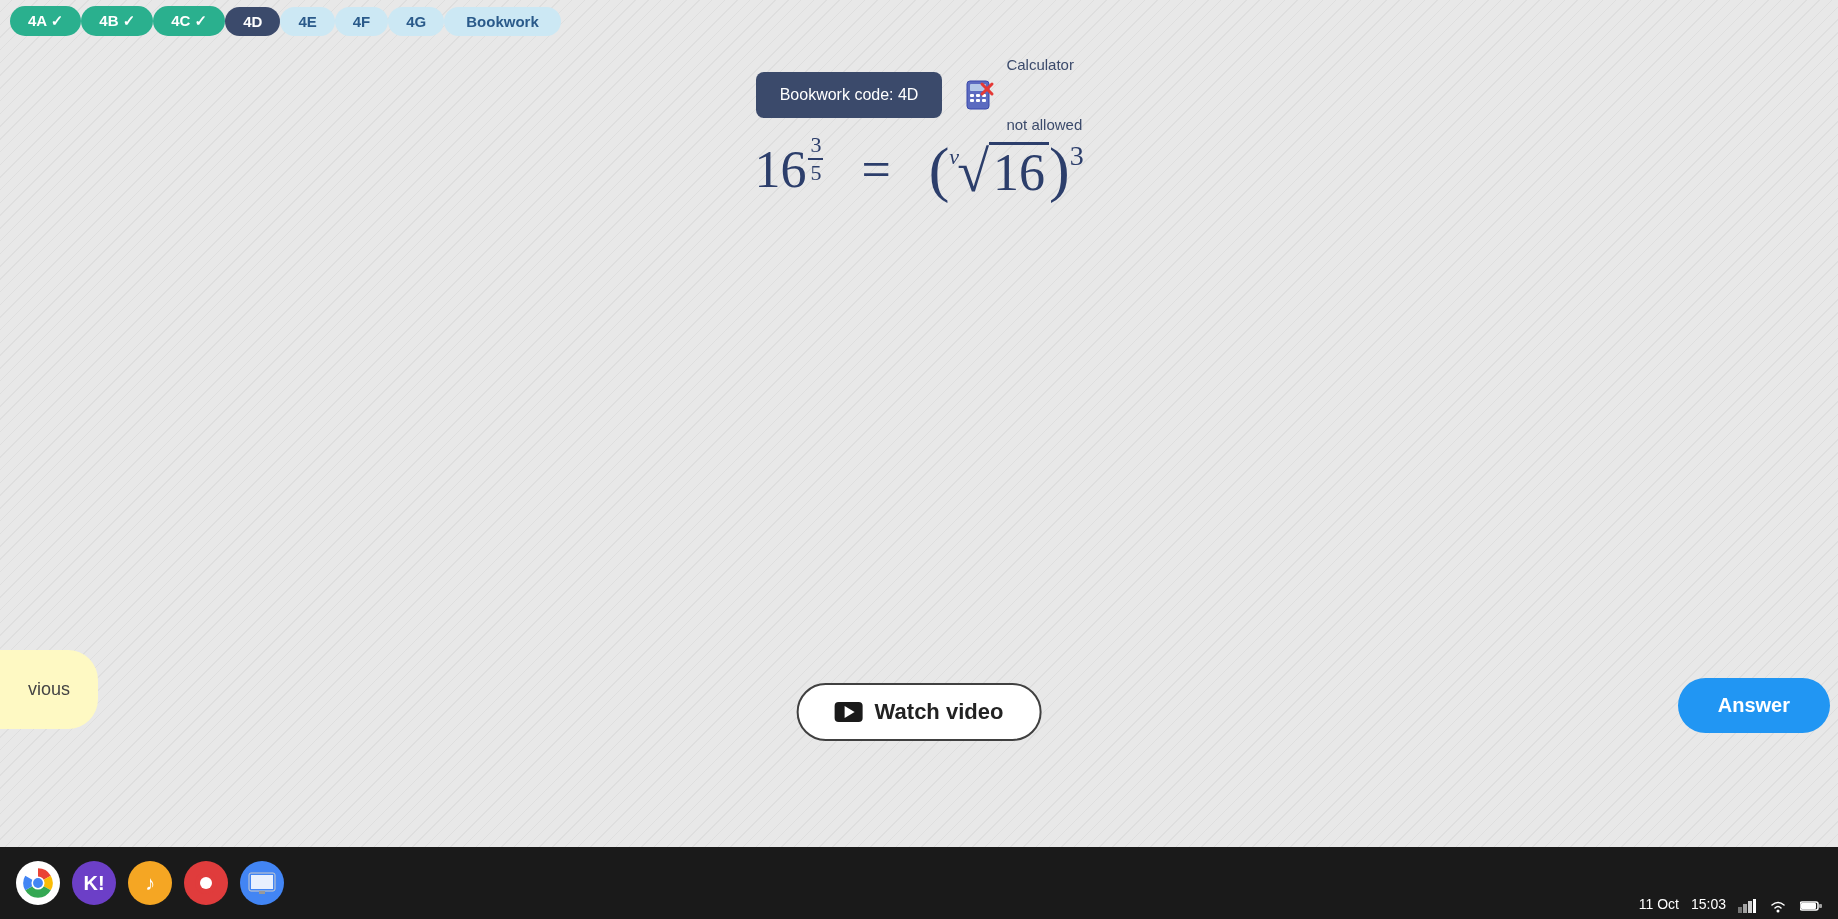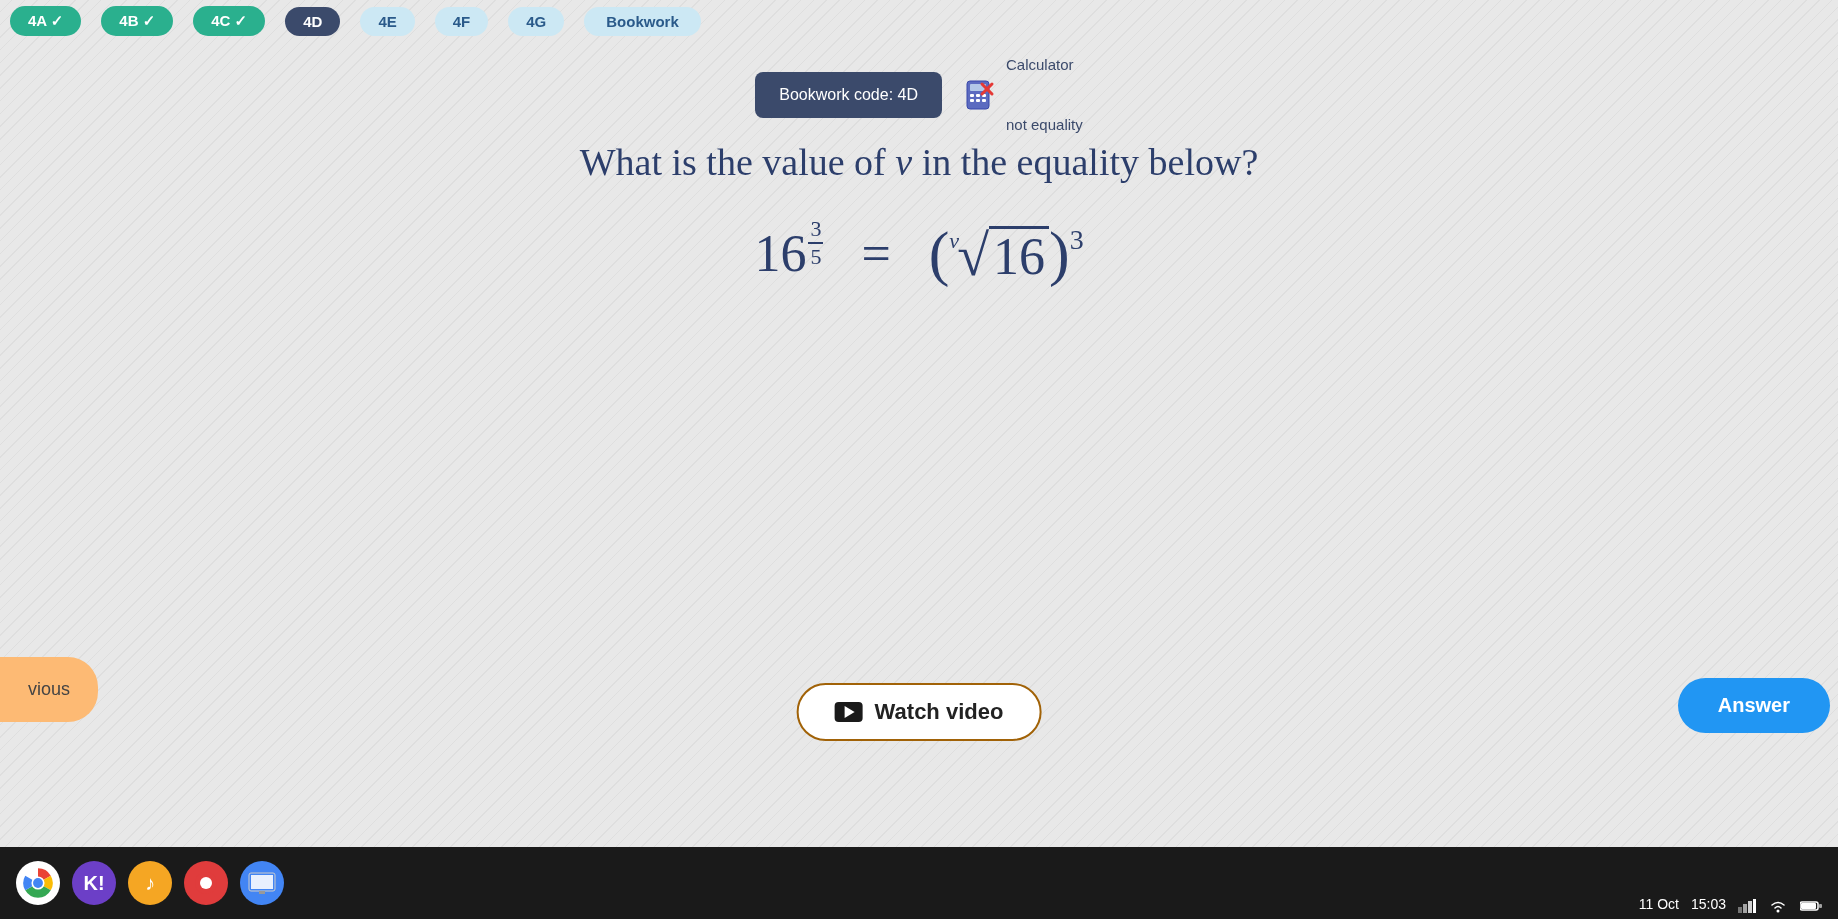--- a/index.html
+++ b/index.html
@@ -25,21 +25,21 @@
         rgba(200,200,200,0.3) 8px,
         rgba(200,200,200,0.3) 9px
       );
       pointer-events: none;
     }
 
     
     .top-nav {
       display: flex;
       align-items: center;
-      gap: 20px;
+      gap: 0;
       padding: 6px 10px;
       background: transparent;
       position: absolute;
       top: 0;
       left: 0;
       right: 0;
     }
 
     .tab-btn {
       padding: 6px 18px;
@@ -210,21 +210,21 @@
       line-height: 0.9;
     }
 
     
     .watch-video-btn {
       position: absolute;
       bottom: 178px;
       left: 50%;
       transform: translateX(-50%);
       background: white;
-      border: 2px solid #a16207;
+      border: 2px solid #404040;
       border-radius: 30px;
       padding: 14px 36px;
       font-size: 22px;
       font-weight: 600;
       color: #222;
       cursor: pointer;
       display: flex;
       align-items: center;
       gap: 12px;
       white-space: nowrap;
@@ -246,26 +246,26 @@
       border-left: 10px solid white;
       border-top: 6px solid transparent;
       border-bottom: 6px solid transparent;
       margin-left: 2px;
     }
 
     
     .prev-btn {
       position: absolute;
       left: 0;
-      bottom: 197px;
-      background: #fdba74;
+      bottom: 190px;
+      background: #fef9c3;
       color: #444;
       border: none;
       border-radius: 0 30px 30px 0;
-      padding: 22px 28px;
+      padding: 29px 28px;
       font-size: 18px;
       cursor: pointer;
     }
 
     
     .answer-btn {
       position: absolute;
       right: 8px;
       bottom: 186px;
       background: #2196f3;
@@ -398,29 +398,26 @@
         <rect x="6" y="20" width="4" height="3" rx="1" fill="white"></rect>
         <rect x="12" y="20" width="4" height="3" rx="1" fill="white"></rect>
         <rect x="18" y="20" width="4" height="3" rx="1" fill="white"></rect>
 
         <line x1="18" y1="5" x2="28" y2="15" stroke="#e53935" stroke-width="3" stroke-linecap="round"></line>
         <line x1="28" y1="5" x2="18" y2="15" stroke="#e53935" stroke-width="3" stroke-linecap="round"></line>
       </svg>
     </div>
     <div style="display:flex;flex-direction:column;line-height:1.3;gap:40px;">
       <span>Calculator</span>
-      <span>not equality</span>
+      <span>not allowed</span>
     </div>
   </div>
 </div>
 
 <div class="question-area">
-  <div class="question-text">
-    What is the value of <em>v</em> in the equality below?
-  </div>
 
   <div class="math-expression">
 
     <span class="base-power">
       <span class="base-num">16</span>
       <span class="fraction-exp">
         <span class="frac-top">3</span>
         <span class="frac-bottom">5</span>
       </span>
     </span>

